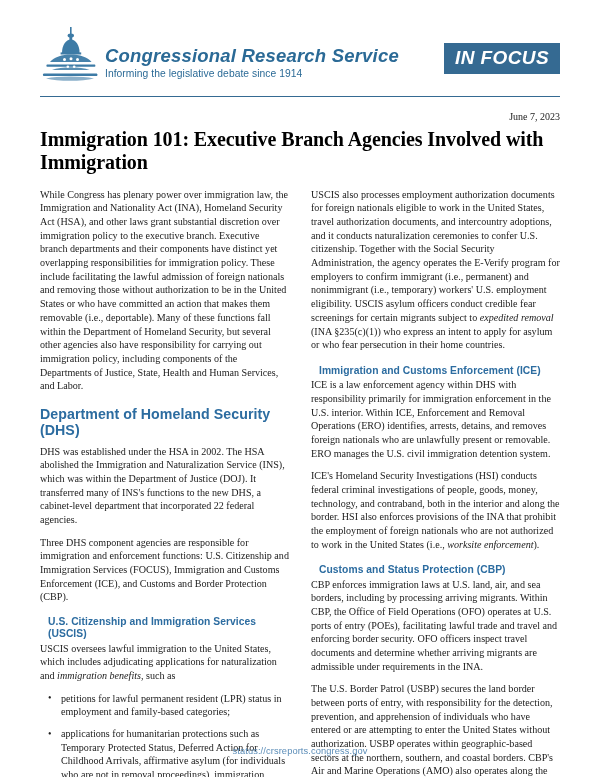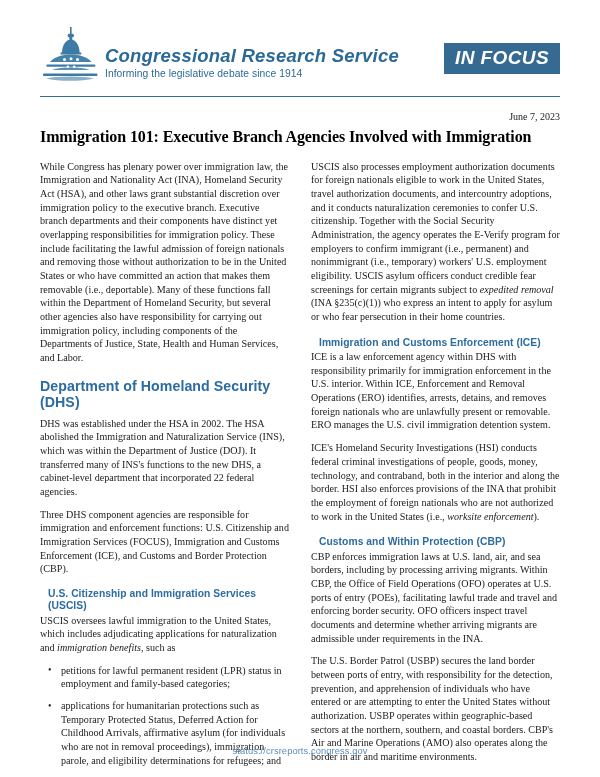--- a/index.html
+++ b/index.html
@@ -88,21 +88,21 @@
   .doc-date {
     text-align: right;
     font-size: 10px;
     color: #1a1a1a;
     margin-top: 14px;
     line-height: 1.2;
   }
   .doc-title {
     font-family: "Liberation Serif", serif;
     font-weight: bold;
-    font-size: 16px;
+    font-size: 20px;
     line-height: 1.17;
     margin: 5px 0 0 0;
     color: #000000;
     letter-spacing: -0.1px;
   }
 
   
   .columns {
     display: flex;
     gap: 22px;
@@ -250,21 +250,21 @@
     <div class="col">
 
       <p><span>USCIS also processes employment authorization documents for foreign nationals eligible to work in the United States, travel authorization documents, and intercountry adoptions, and it conducts naturalization ceremonies to confer U.S. citizenship. Together with the Social Security Administration, the agency operates the E-Verify program for employers to confirm immigrant (i.e., permanent) and nonimmigrant (i.e., temporary) workers' U.S. employment eligibility. USCIS asylum officers conduct credible fear screenings for certain migrants subject to </span><em>expedited removal</em><span> (INA §235(c)(1)) who express an intent to apply for asylum or who fear persecution in their home countries.</span></p>
 
       <h3 class="sub-head">Immigration and Customs Enforcement (ICE)</h3>
 
       <p>ICE is a law enforcement agency within DHS with responsibility primarily for immigration enforcement in the U.S. interior. Within ICE, Enforcement and Removal Operations (ERO) identifies, arrests, detains, and removes foreign nationals who are unlawfully present or removable. ERO manages the U.S. civil immigration detention system.</p>
 
       <p><span>ICE's Homeland Security Investigations (HSI) conducts federal criminal investigations of people, goods, money, technology, and contraband, both in the interior and along the border. HSI also enforces provisions of the INA that prohibit the employment of foreign nationals who are not authorized to work in the United States (i.e., </span><em>worksite enforcement</em><span>).</span></p>
 
-      <h3 class="sub-head">Customs and Within Protection (CBP)</h3>
+      <h3 class="sub-head">Customs and Status Protection (CBP)</h3>
 
       <p>CBP enforces immigration laws at U.S. land, air, and sea borders, including by processing arriving migrants. Within CBP, the Office of Field Operations (OFO) operates at U.S. ports of entry (POEs), facilitating lawful trade and travel and enforcing border security. OFO officers inspect travel documents and determine whether arriving migrants are admissible under requirements in the INA.</p>
       <p>The U.S. Border Patrol (USBP) secures the land border between ports of entry, with responsibility for the detection, prevention, and apprehension of individuals who have entered or are attempting to enter the United States without authorization. USBP operates within geographic-based sectors at the northern, southern, and coastal borders. CBP's Air and Marine Operations (AMO) also operates along the border in air and maritime environments.</p>
 
     </div>
   </div>
 
   <div class="footer">
     <a class="footer-link" href="#">status://crsreports.congress.gov</a>
   </div>

